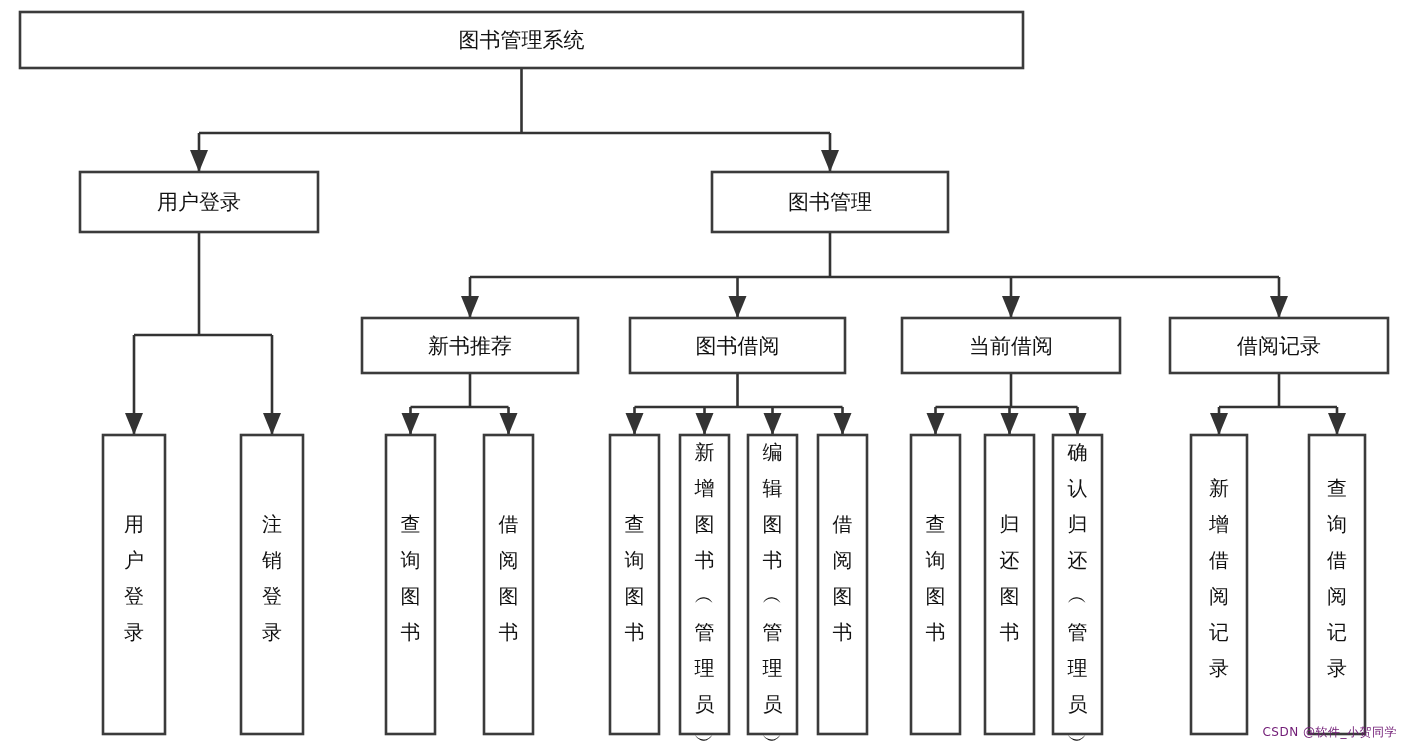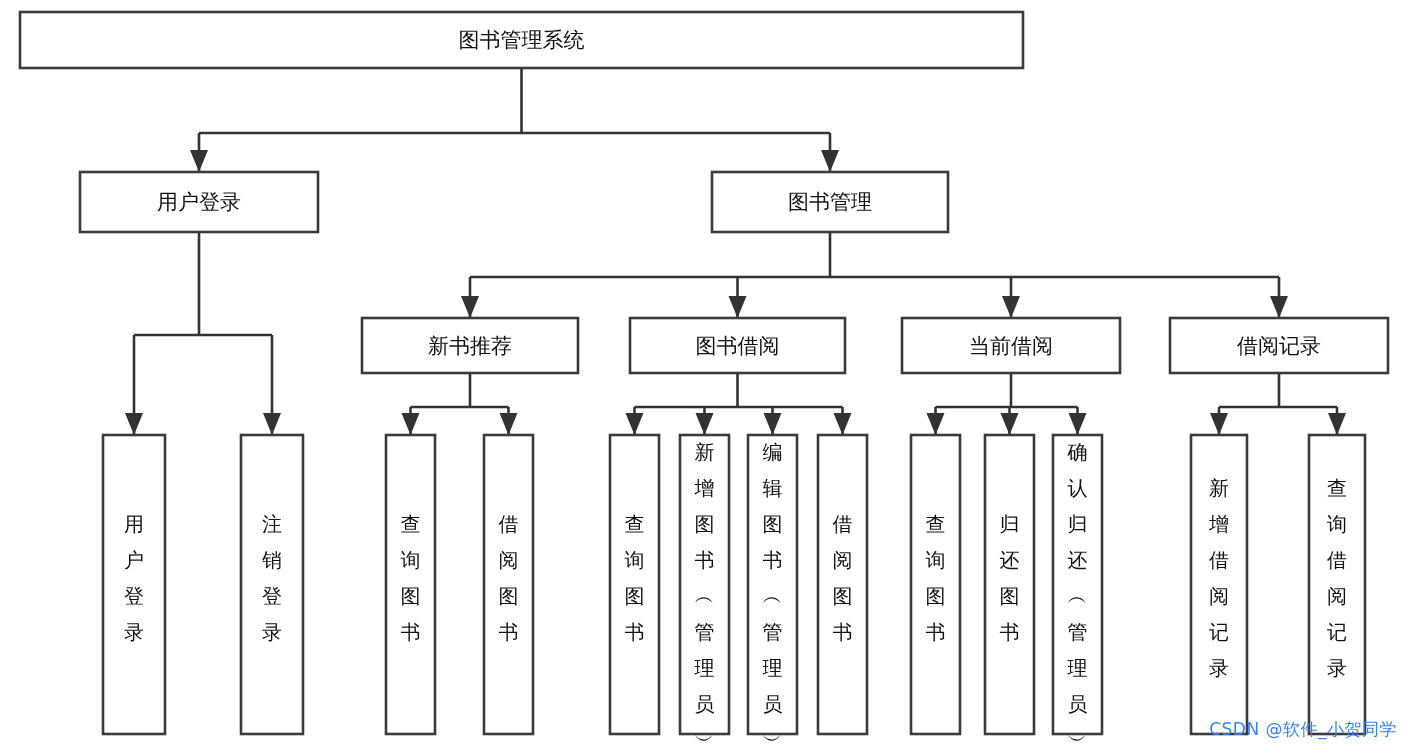--- a/index.html
+++ b/index.html
@@ -53,22 +53,22 @@
   .node-label-vertical {
     fill: #111111;
     font-family: "DejaVu Sans", "Liberation Sans", sans-serif;
     font-size: 20px;
     text-anchor: middle;
   }
   .watermark {
     position: absolute;
     right: 8px;
     bottom: 6px;
-    color: #3b82f6;
-    font-size: 17px;
+    color: #701a75;
+    font-size: 12px;
     font-family: "DejaVu Sans", "Liberation Sans", sans-serif;
     letter-spacing: 0.5px;
     white-space: nowrap;
     user-select: none;
   }
 </style>
 </head>
 <body>
 
 <div id="diagram-root">

